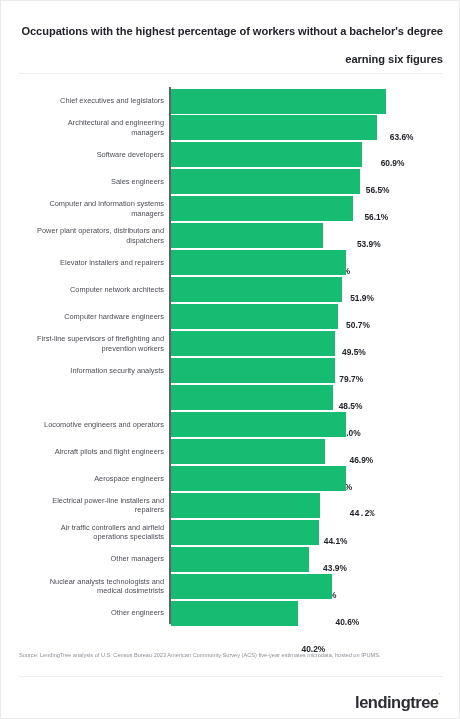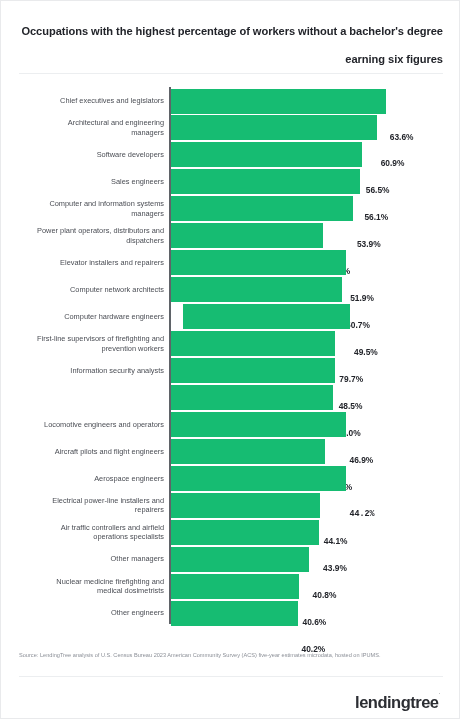--- a/index.html
+++ b/index.html
@@ -242,21 +242,21 @@
           </div>
           <div class="bar-wrap" style="width: 171.619px;">
             <div class="bar" style="background: rgb(22, 188, 114);"></div>
             <div class="bar-value">50.7%</div>
           </div>
         </div>
         <div class="row" style="top: 215.6px;">
           <div class="row-label">
             <span>Computer hardware engineers</span>
           </div>
-          <div class="bar-wrap" style="width: 167.557px; padding-left: 12px;">
+          <div class="bar-wrap" style="width: 167.557px;">
             <div class="bar" style="background: rgb(22, 188, 114);"></div>
             <div class="bar-value">49.5%</div>
           </div>
         </div>
         <div class="row" style="top: 242.55px;">
           <div class="row-label">
             <span>First-line supervisors of firefighting and</span>
             <span>prevention workers</span>
           </div>
           <div class="bar-wrap" style="width: 164.85px;">
@@ -330,24 +330,24 @@
           <div class="row-label">
             <span>Other managers</span>
           </div>
           <div class="bar-wrap" style="width: 138.108px;">
             <div class="bar" style="background: rgb(22, 188, 114);"></div>
             <div class="bar-value">40.8%</div>
           </div>
         </div>
         <div class="row" style="top: 485.1px;">
           <div class="row-label">
-            <span>Nuclear medicine firefighting and</span>
+            <span>Nuclear analysts technologists and</span>
             <span>medical dosimetrists</span>
           </div>
-          <div class="bar-wrap" style="width: 128px;">
+          <div class="bar-wrap" style="width: 161px;">
             <div class="bar" style="background: rgb(22, 188, 114);"></div>
             <div class="bar-value">40.6%</div>
           </div>
         </div>
         <div class="row" style="top: 512.05px;">
           <div class="row-label">
             <span>Other engineers</span>
           </div>
           <div class="bar-wrap" style="width: 127px;">
             <div class="bar" style="background: rgb(22, 188, 114);"></div>

